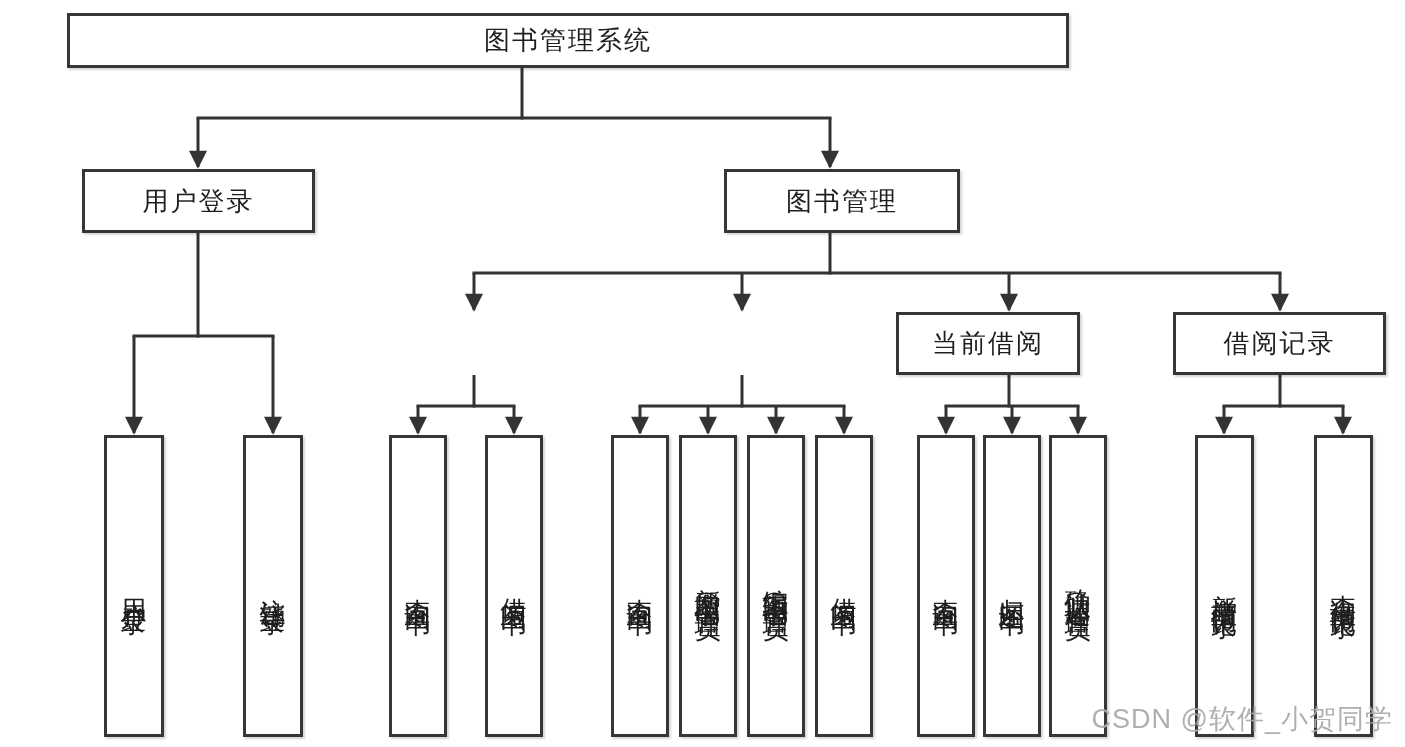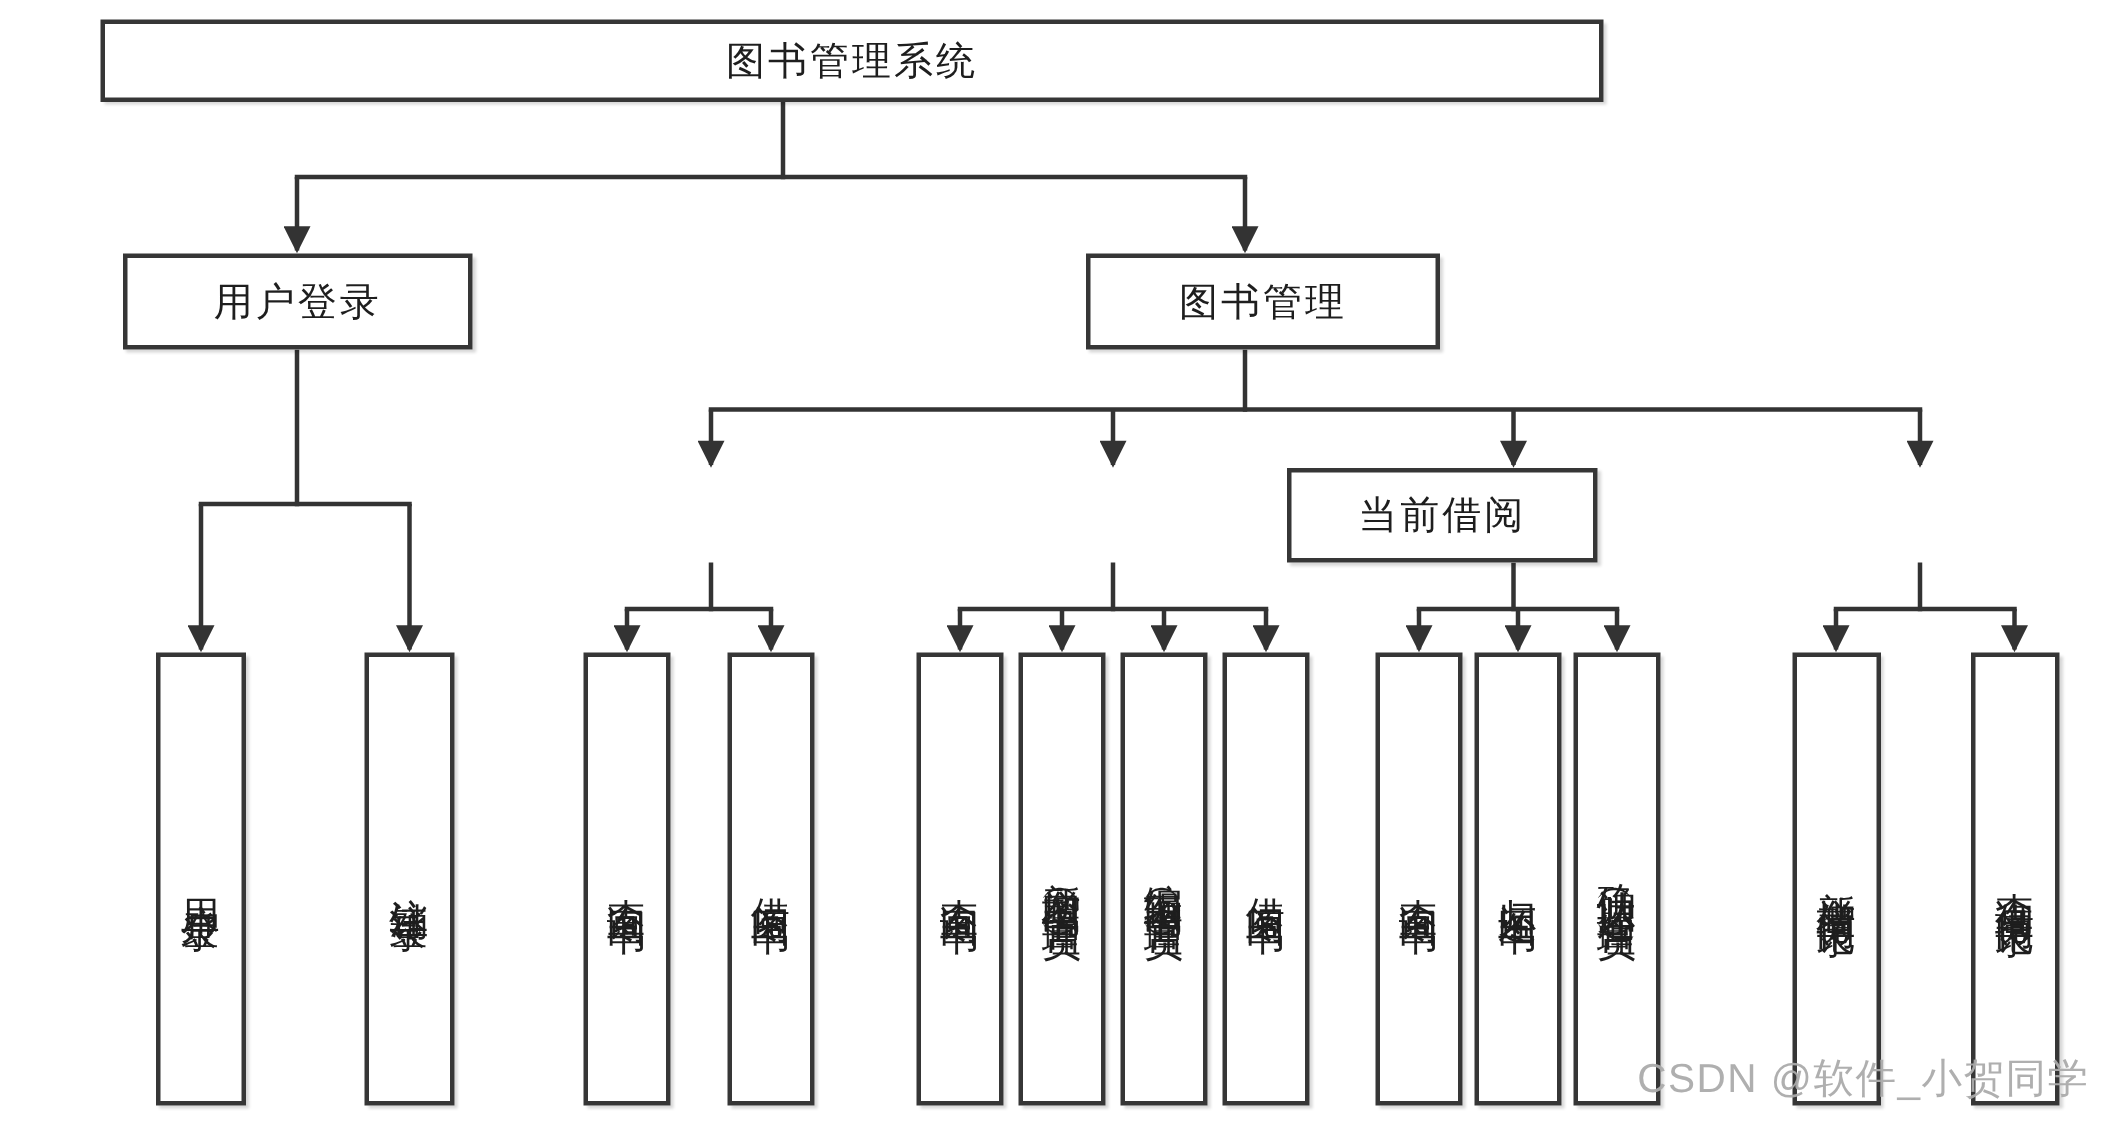--- a/index.html
+++ b/index.html
@@ -111,21 +111,22 @@
     <line x1="1222.5" y1="406" x2="1344.5" y2="406"></line>
     <line x1="1224" y1="406" x2="1224" y2="433" marker-end="url(#arrow)"></line>
     <line x1="1343" y1="406" x2="1343" y2="433" marker-end="url(#arrow)"></line>
   </svg>
 
   <div class="node box-h" style="left:19px; top:13px; width:1002px; height:55px;margin-left:48px;">图书管理系统</div>
 
   <div class="node box-h" style="left:82px; top:169px; width:233px; height:64px;">用户登录</div>
   <div class="node box-h" style="left:712px; top:169px; width:236px; height:64px;margin-left:12px;">图书管理</div>
 
-  <div class="node box-h" style="left:858px; top:312px; width:207px; height:63px;">当前借阅</div>
+  <div class="node box-h" style="left:896px; top:312px; width:184px; height:63px;">当前借阅</div>
+  <div class="node box-h" style="left:1173px; top:312px; width:213px; height:63px;">借阅记录</div>
 
   <div class="node box-v" style="left:104px; top:435px; width:60px; height:302px;">用户登录</div>
   <div class="node box-v" style="left:243px; top:435px; width:60px; height:302px;">注销登录</div>
 
   <div class="node box-v" style="left:389px; top:435px; width:58px; height:302px;">查询图书</div>
   <div class="node box-v" style="left:485px; top:435px; width:58px; height:302px;">借阅图书</div>
 
   <div class="node box-v" style="left:611px; top:435px; width:58px; height:302px;">查询图书</div>
   <div class="node box-v" style="left:679px; top:435px; width:58px; height:302px;">新增图书（管理员）</div>
   <div class="node box-v" style="left:747px; top:435px; width:58px; height:302px;">编辑图书（管理员）</div>

